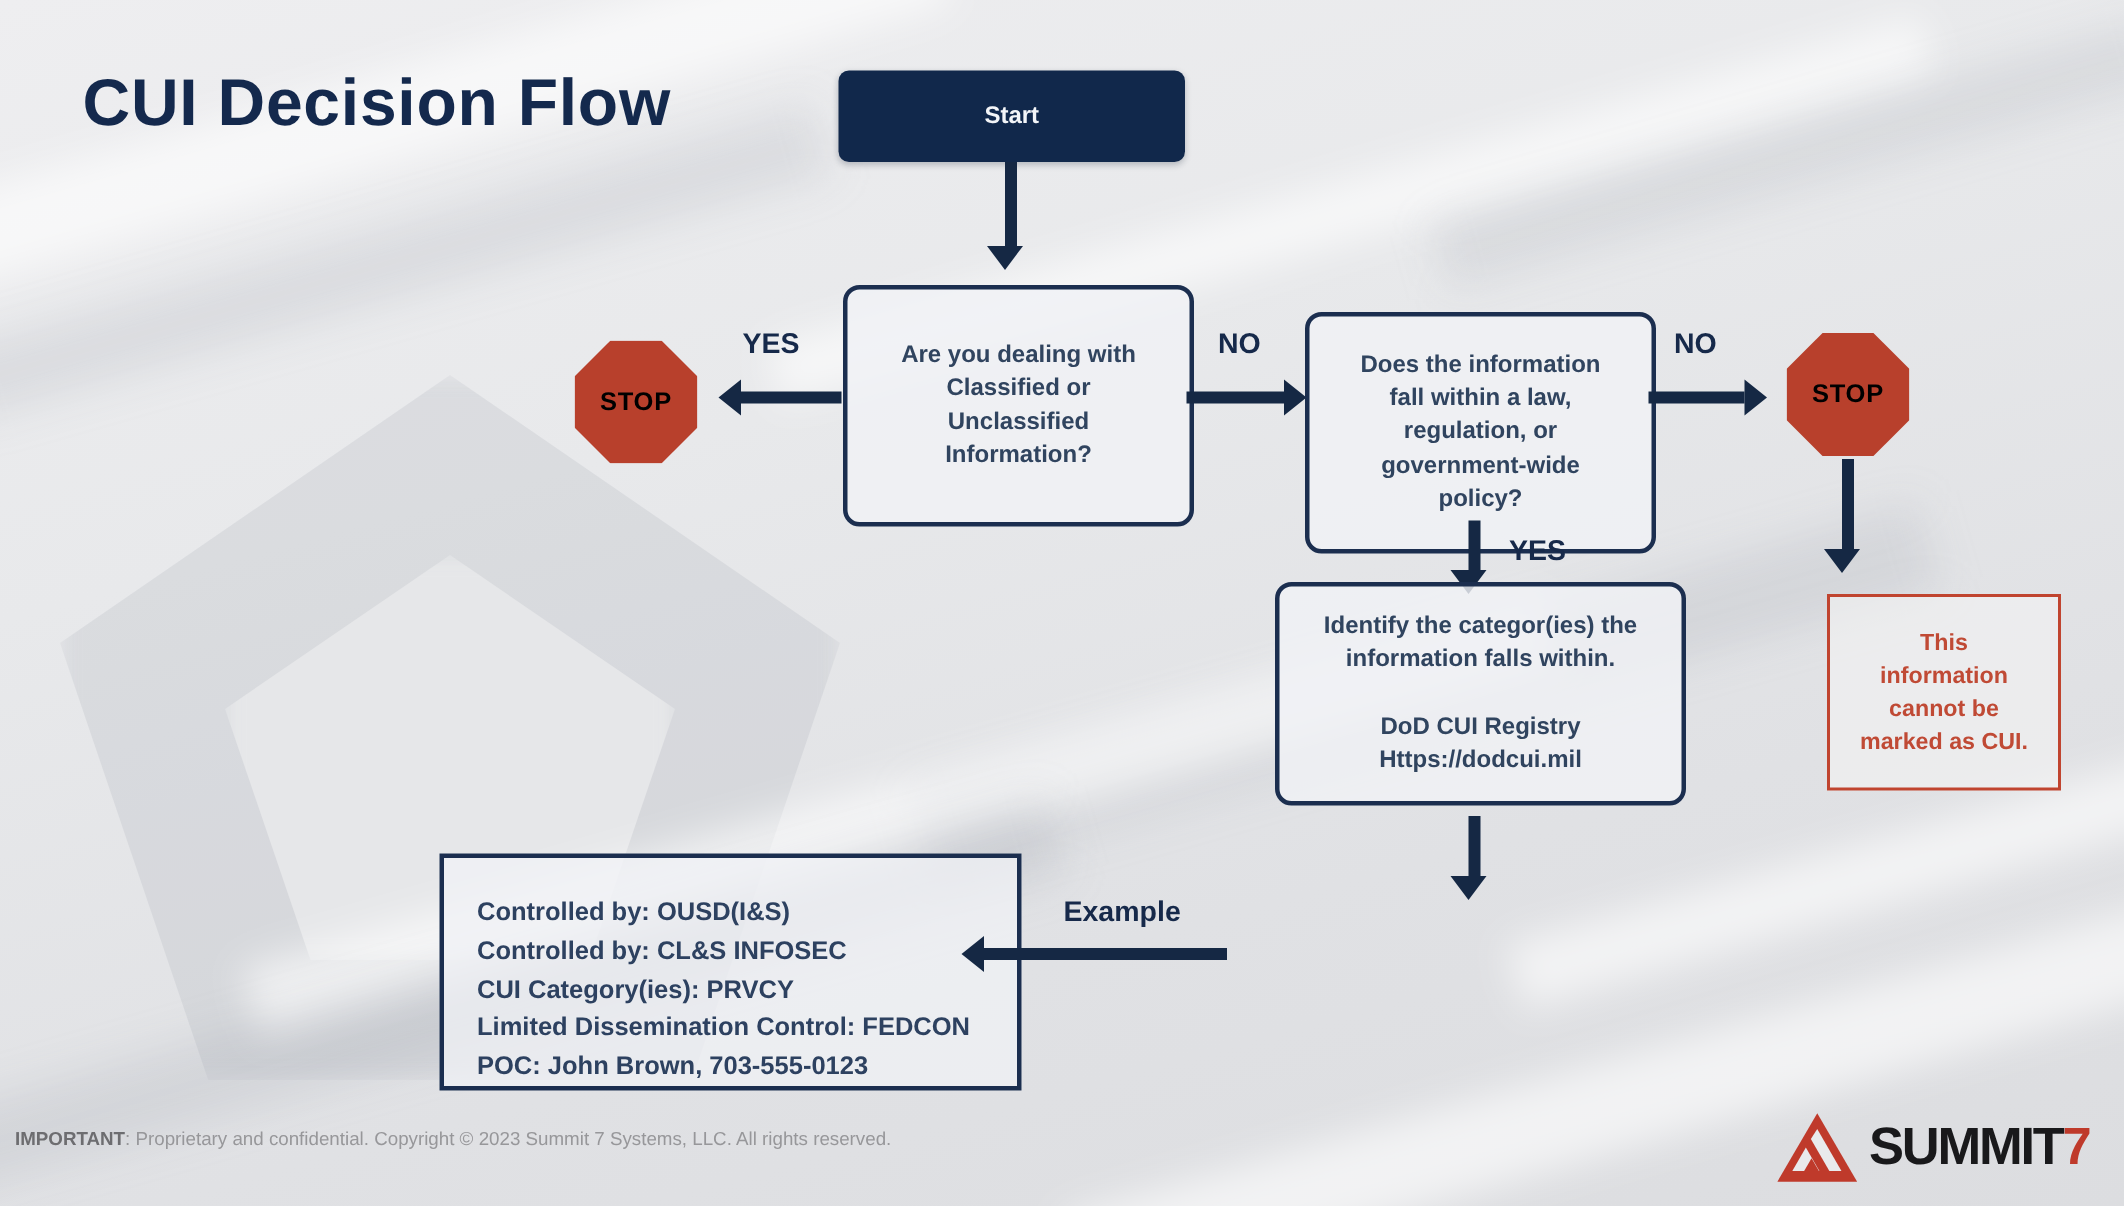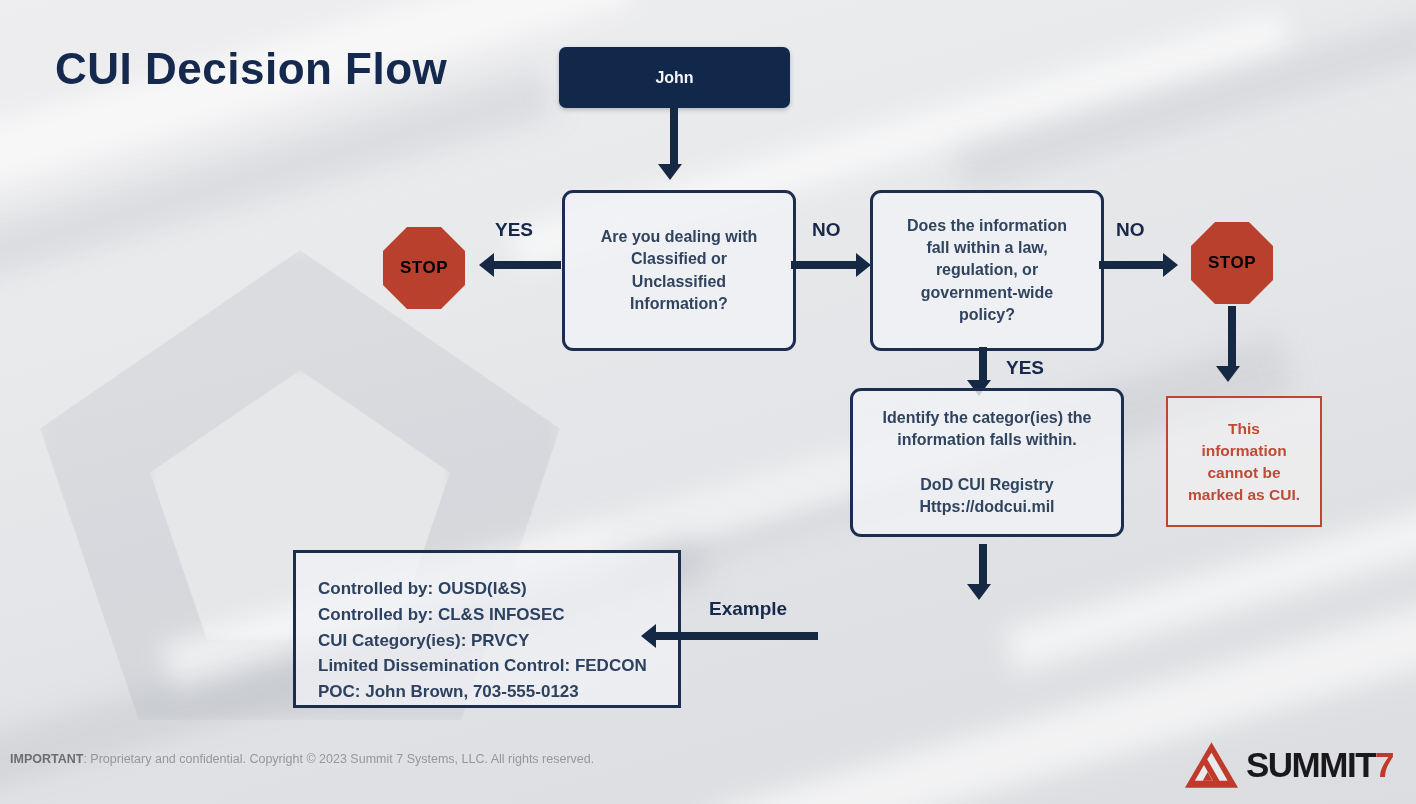--- a/index.html
+++ b/index.html
@@ -18,21 +18,21 @@
   
   .title{position:absolute;left:55px;top:44px;font-size:44px;font-weight:bold;color:#14294d;letter-spacing:.5px;}
   .startbox{position:absolute;left:559px;top:47px;width:231px;height:61px;background:#11284b;border-radius:7px;
             display:flex;align-items:center;justify-content:center;color:#f3f5f8;font-size:16px;font-weight:bold;
             box-shadow:0 2px 4px rgba(20,30,50,.25);}
   .qbox{position:absolute;border:3px solid #1b2e4f;border-radius:11px;background:rgba(240,242,245,.82);
         display:flex;align-items:center;justify-content:center;text-align:center;
         color:#30445f;font-weight:bold;white-space:pre-line;}
   .sqbox{position:absolute;border:3px solid #1b2e4f;background:rgba(240,242,245,.75);
         color:#2d4160;font-weight:bold;white-space:pre-line;text-align:left;}
-  .redbox{position:absolute;left:1166px;top:396px;width:152px;height:127px;border:2px solid #c0442f;
+  .redbox{position:absolute;left:1218px;top:396px;width:152px;height:127px;border:2px solid #c0442f;
         background:rgba(243,243,244,.6);display:flex;align-items:center;justify-content:center;text-align:center;
         color:#c04a35;font-weight:bold;font-size:15.5px;line-height:1.42;white-space:pre-line;}
   .stop{position:absolute;width:82px;height:82px;background:#b8402c;
         clip-path:polygon(29.3% 0,70.7% 0,100% 29.3%,100% 70.7%,70.7% 100%,29.3% 100%,0 70.7%,0 29.3%);
         display:flex;align-items:center;justify-content:center;color:#000000;font-weight:bold;
         font-size:17px;letter-spacing:.5px;}
   .lbl{position:absolute;font-weight:bold;color:#16294a;font-size:19px;}
   .shaft{position:absolute;background:#152844;}
   .ah{position:absolute;width:0;height:0;border-style:solid;border-color:transparent;}
   .ah.down{border-left:12px solid transparent;border-right:12px solid transparent;border-top:16px solid #152844;}
@@ -58,40 +58,40 @@
     <div class="shade" style="left:600px;top:430px;width:700px;height:60px;"></div>
     <div class="streak" style="left:150px;top:520px;width:900px;height:50px;"></div>
     <div class="shade" style="left:-80px;top:640px;width:800px;height:55px;"></div>
     <div class="streak" style="left:700px;top:700px;width:800px;height:60px;"></div>
     <div class="shade" style="left:950px;top:80px;width:500px;height:45px;"></div>
     <div class="streak" style="left:1000px;top:560px;width:500px;height:45px;"></div>
   </div>
 
   <div class="title">CUI Decision Flow</div>
 
-  <div class="startbox">John</div>
+  <div class="startbox">Start</div>
 
   <div class="shaft" style="left:670px;top:108px;width:8px;height:58px;"></div>
   <div class="ah down" style="left:658px;top:164px;"></div>
 
   <div class="qbox" style="left:562px;top:190px;width:228px;height:155px;font-size:16px;line-height:1.4;">Are you dealing with
 Classified or
 Unclassified
 Information?</div>
 
   <div class="lbl" style="left:495px;top:219px;">YES</div>
   <div class="shaft" style="left:490px;top:261px;width:71px;height:8px;"></div>
   <div class="ah left" style="left:476px;top:253px;"></div>
   <div class="stop" style="left:383px;top:227px;">STOP</div>
 
   <div class="lbl" style="left:812px;top:219px;">NO</div>
   <div class="shaft" style="left:791px;top:261px;width:65px;height:8px;"></div>
   <div class="ah right" style="left:856px;top:253px;"></div>
 
-  <div class="qbox" style="left:870px;top:190px;width:228px;height:155px;font-size:16px;line-height:1.38;">Does the information
+  <div class="qbox" style="left:870px;top:208px;width:228px;height:155px;font-size:16px;line-height:1.38;">Does the information
 fall within a law,
 regulation, or
 government-wide
 policy?</div>
 
   <div class="lbl" style="left:1116px;top:219px;">NO</div>
   <div class="shaft" style="left:1099px;top:261px;width:64px;height:8px;"></div>
   <div class="ah right" style="left:1163px;top:253px;"></div>
   <div class="stop" style="left:1191px;top:222px;">STOP</div>
 
@@ -109,21 +109,21 @@
   <div class="qbox" style="left:850px;top:388px;width:268px;height:143px;font-size:16px;line-height:1.38;">Identify the categor(ies) the
 information falls within.
 
 DoD CUI Registry
 Https://dodcui.mil</div>
 
   <div class="shaft" style="left:979px;top:544px;width:8px;height:40px;"></div>
   <div class="ah down" style="left:967px;top:584px;"></div>
 
 
-  <div class="sqbox" style="left:293px;top:550px;width:388px;height:158px;font-size:17px;line-height:1.52;padding:23px 0 0 22px;box-sizing:border-box;">Controlled by: OUSD(I&amp;S)
+  <div class="sqbox" style="left:293px;top:569px;width:388px;height:158px;font-size:17px;line-height:1.52;padding:23px 0 0 22px;box-sizing:border-box;">Controlled by: OUSD(I&amp;S)
 Controlled by: CL&amp;S INFOSEC
 CUI Category(ies): PRVCY
 Limited Dissemination Control: FEDCON
 POC: John Brown, 703-555-0123</div>
 
   <div class="lbl" style="left:709px;top:598px;font-size:19px;">Example</div>
   <div class="shaft" style="left:652px;top:632px;width:166px;height:8px;"></div>
   <div class="ah left" style="left:638px;top:624px;"></div>
 
   <div class="footer">

